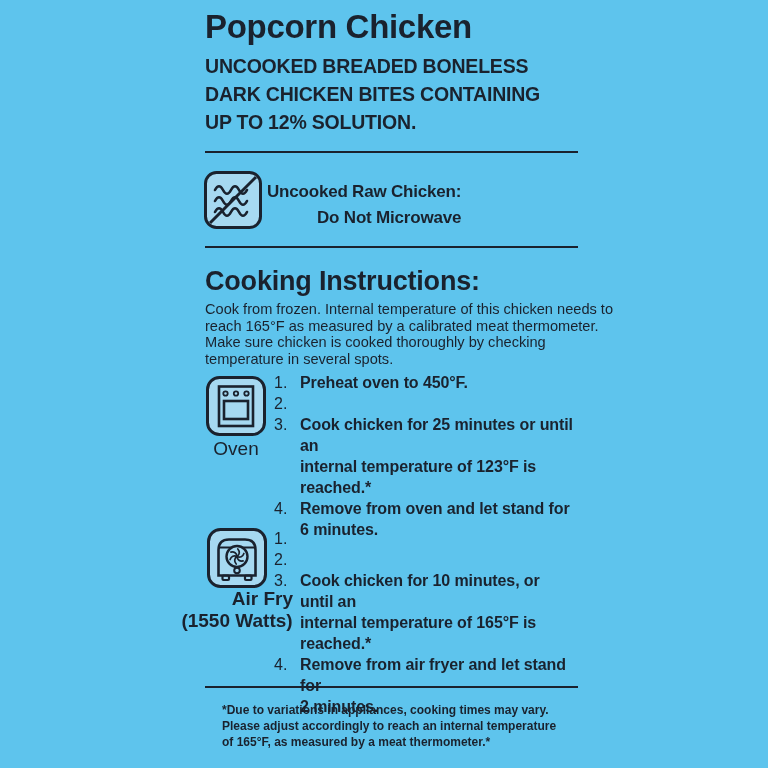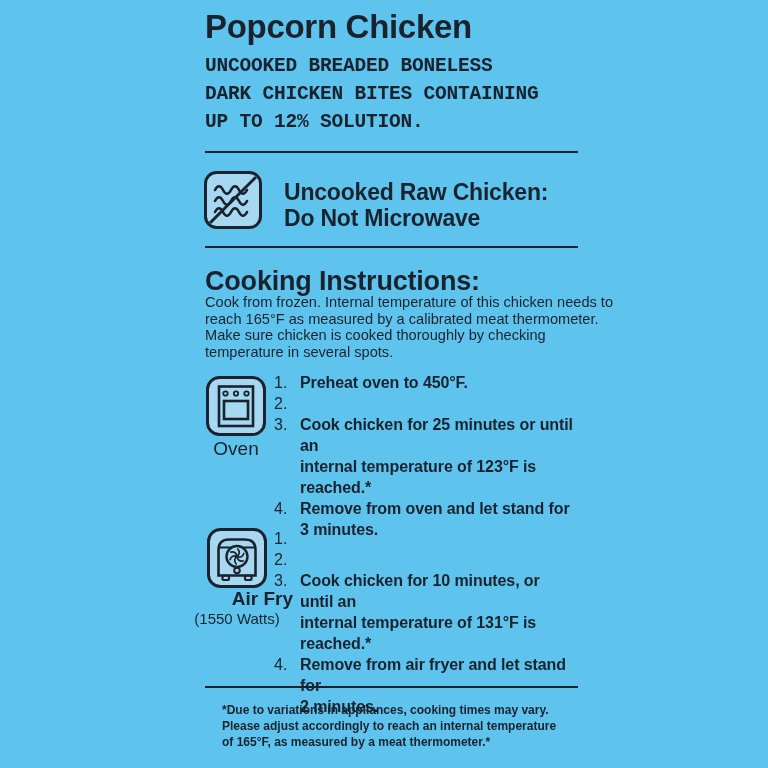--- a/index.html
+++ b/index.html
@@ -21,64 +21,64 @@
   .pre { white-space: pre-line; font-weight: bold; }
 
   .title {
     left: 205px; top: 8px;
     font-size: 33px; font-weight: bold;
     letter-spacing: -0.3px;
   }
   .subtitle {
     left: 205px; top: 52px;
     font-size: 19.5px; font-weight: bold;
-    line-height: 28px; letter-spacing: -0.2px; font-family: Liberation Mono, monospace;
+    line-height: 28px; letter-spacing: -0.2px;
   }
   .hr {
     left: 205px; width: 373px; height: 2px;
     background: #1a222e;
   }
   .hr1 { top: 151px; }
   .hr2 { top: 246px; }
   .hr3 { top: 686px; }
 
   .warn-icon { left: 203px; top: 170px; }
   .warn-text {
-    left: 284px; top: 179px;
-    font-size: 23px; font-weight: bold;
-    line-height: 26px; letter-spacing: -0.2px;
+    left: 267px; top: 179px;
+    font-size: 17px; font-weight: bold;
+    line-height: 26px; letter-spacing: -0.2px; text-align: right;
   }
 
   .cook-heading {
     left: 205px; top: 266px;
     font-size: 27px; font-weight: bold;
     letter-spacing: -0.2px;
   }
   .cook-intro {
-    left: 205px; top: 294px;
+    left: 205px; top: 301px;
     font-size: 14.6px; line-height: 16.6px;
     font-weight: normal;
   }
 
   .oven-icon-wrap { left: 205px; top: 375px; }
   .oven-label {
     left: 196px; top: 438px; width: 80px;
     text-align: center;
     font-size: 19px; font-weight: normal;
   }
   .airfry-icon-wrap { left: 206px; top: 527px; }
   .airfry-label {
     left: 181px; top: 588px; width: 112px;
     text-align: right;
     font-size: 19px; font-weight: bold;
   }
   .airfry-watts {
     left: 181px; top: 610px; width: 112px;
     text-align: center;
-    font-size: 15px; font-weight: normal;
+    font-size: 19px; font-weight: bold;
   }
 
   .steps { left: 274px; width: 300px; }
   .oven-steps { top: 372px; }
   .airfry-steps { top: 528px; }
   .step { display: flex; }
   .step .num {
     width: 26px; flex: 0 0 26px;
     font-size: 16px; line-height: 21px;
   }
@@ -151,21 +151,21 @@
       <span class="num">2.</span>
     </div>
     <div class="step">
       <span class="num">3.</span>
       <span class="txt pre">Cook chicken for 25 minutes or until an
 internal temperature of 123°F is reached.*</span>
     </div>
     <div class="step">
       <span class="num">4.</span>
       <span class="txt pre">Remove from oven and let stand for
-3 minutes.</span>
+6 minutes.</span>
     </div>
   </div>
 
   <div class="abs airfry-icon-wrap">
     <svg width="62" height="62" viewBox="0 0 62 62">
       <rect x="2.5" y="2.5" width="57" height="57" rx="12" fill="#a6d9f1" stroke="#1a222e" stroke-width="3"></rect>
       <path class="ln" stroke-width="2.6" d="M12.5 48.5 L12.5 23 Q12.5 12.5 23 12.5 L39 12.5 Q49.5 12.5 49.5 23 L49.5 48.5 Z"></path>
       <line class="ln" stroke-width="2.2" x1="12.5" y1="20.5" x2="49.5" y2="20.5"></line>
       <circle cx="31" cy="29.5" r="10.5" fill="#a6d9f1" stroke="#1a222e" stroke-width="2.4"></circle>
       <g stroke="#1a222e" stroke-width="1.7" fill="none" stroke-linecap="round">
@@ -188,21 +188,21 @@
   <div class="abs steps airfry-steps">
     <div class="step">
       <span class="num">1.</span>
     </div>
     <div class="step">
       <span class="num">2.</span>
     </div>
     <div class="step">
       <span class="num">3.</span>
       <span class="txt pre">Cook chicken for 10 minutes, or until an
-internal temperature of 131°F is reached.*</span>
+internal temperature of 165°F is reached.*</span>
     </div>
     <div class="step">
       <span class="num">4.</span>
       <span class="txt pre">Remove from air fryer and let stand for
 2 minutes.</span>
     </div>
   </div>
 
   <div class="abs hr hr3"></div>
 

